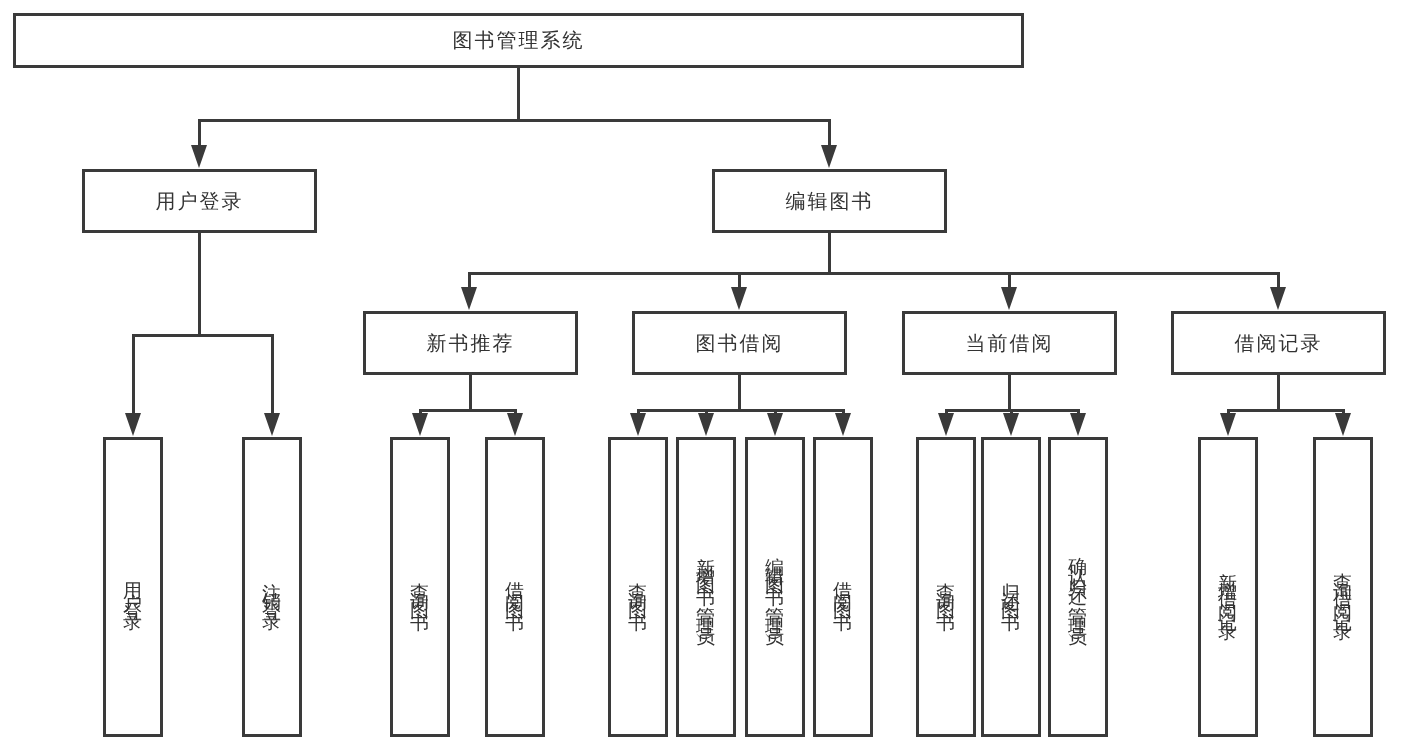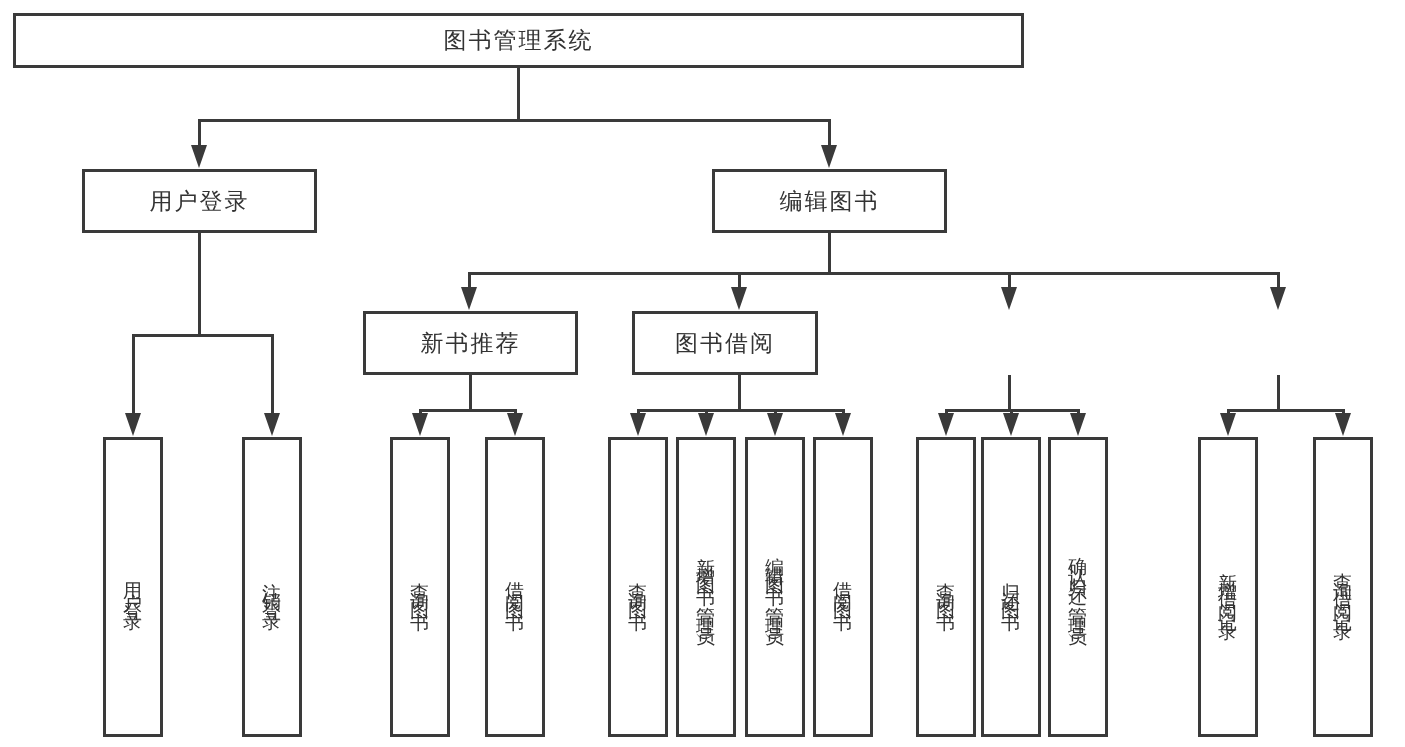--- a/index.html
+++ b/index.html
@@ -19,21 +19,21 @@
     position: absolute;
     box-sizing: border-box;
     border: 3px solid var(--line, #3a3a3a);
     background: #ffffff;
     display: flex;
     align-items: center;
     justify-content: center;
     color: var(--text, #333333);
   }
   .hbox span {
-    font-size: 23px;
+    font-size: 20px;
     letter-spacing: 2px;
     white-space: nowrap;
   }
   .leaf span {
     writing-mode: vertical-lr;
     text-orientation: mixed;
     font-size: 19px;
     letter-spacing: 10px;
     line-height: 1;
   }
@@ -102,22 +102,28 @@
   <div class="vline" style="left:1008px; top:272px; height:20px;"></div>
   <div class="vline" style="left:1277px; top:272px; height:20px;"></div>
   <div class="arrow" style="left:461px; top:287px;"></div>
   <div class="arrow" style="left:731px; top:287px;"></div>
   <div class="arrow" style="left:1001px; top:287px;"></div>
   <div class="arrow" style="left:1270px; top:287px;"></div>
 
   <div class="box hbox" style="left:363px; top:311px; width:215px; height:64px;text-align:right;">
     <span>新书推荐</span>
   </div>
-  <div class="box hbox" style="left:632px; top:311px; width:186px; height:64px;">
+  <div class="box hbox" style="left:632px; top:311px; width:215px; height:64px;">
     <span>图书借阅</span>
+  </div>
+  <div class="box hbox" style="left:902px; top:311px; width:215px; height:64px;">
+    <span>当前借阅</span>
+  </div>
+  <div class="box hbox" style="left:1171px; top:311px; width:215px; height:64px;">
+    <span>借阅记录</span>
   </div>
 
   <div class="vline" style="left:469px; top:375px; height:37px;"></div>
   <div class="hline" style="left:419px; top:409px; width:98px;"></div>
   <div class="vline" style="left:419px; top:409px; height:11px;"></div>
   <div class="vline" style="left:514px; top:409px; height:11px;"></div>
   <div class="arrow" style="left:412px; top:413px;"></div>
   <div class="arrow" style="left:507px; top:413px;"></div>
 
   <div class="vline" style="left:738px; top:375px; height:37px;"></div>

